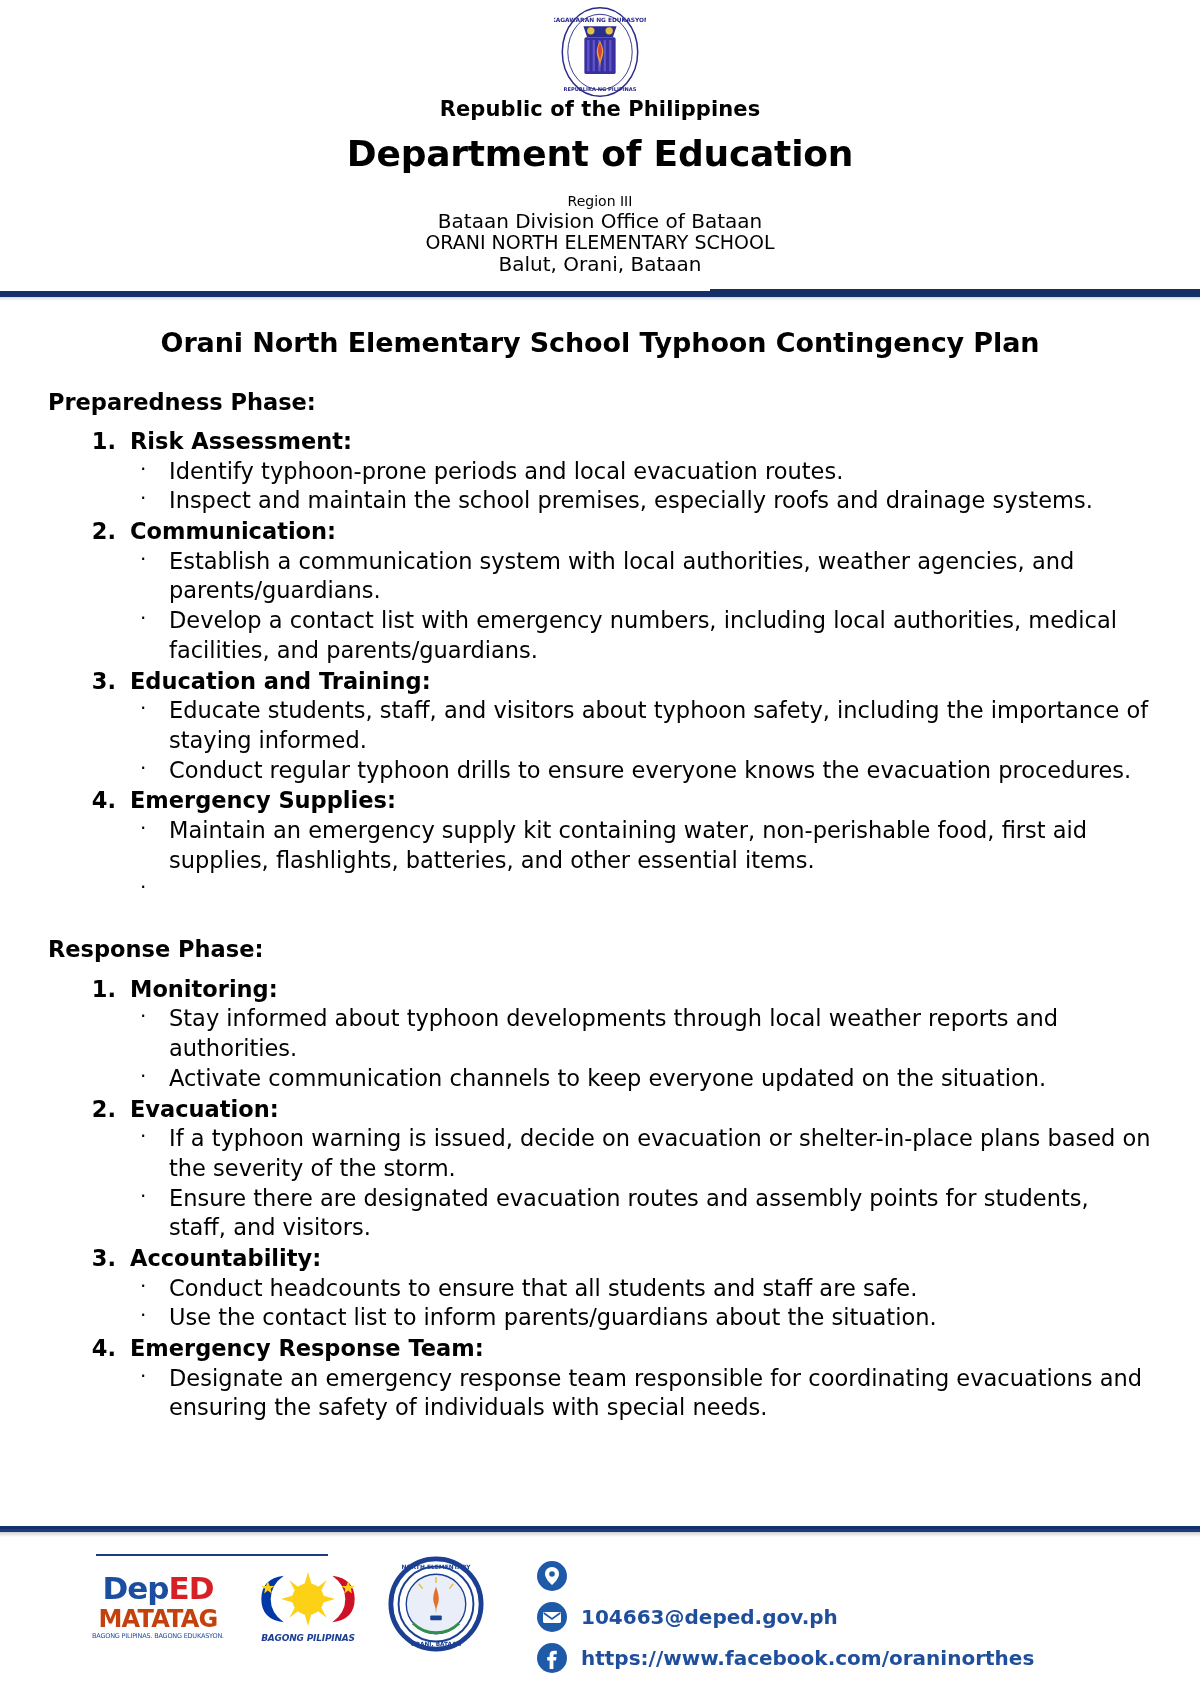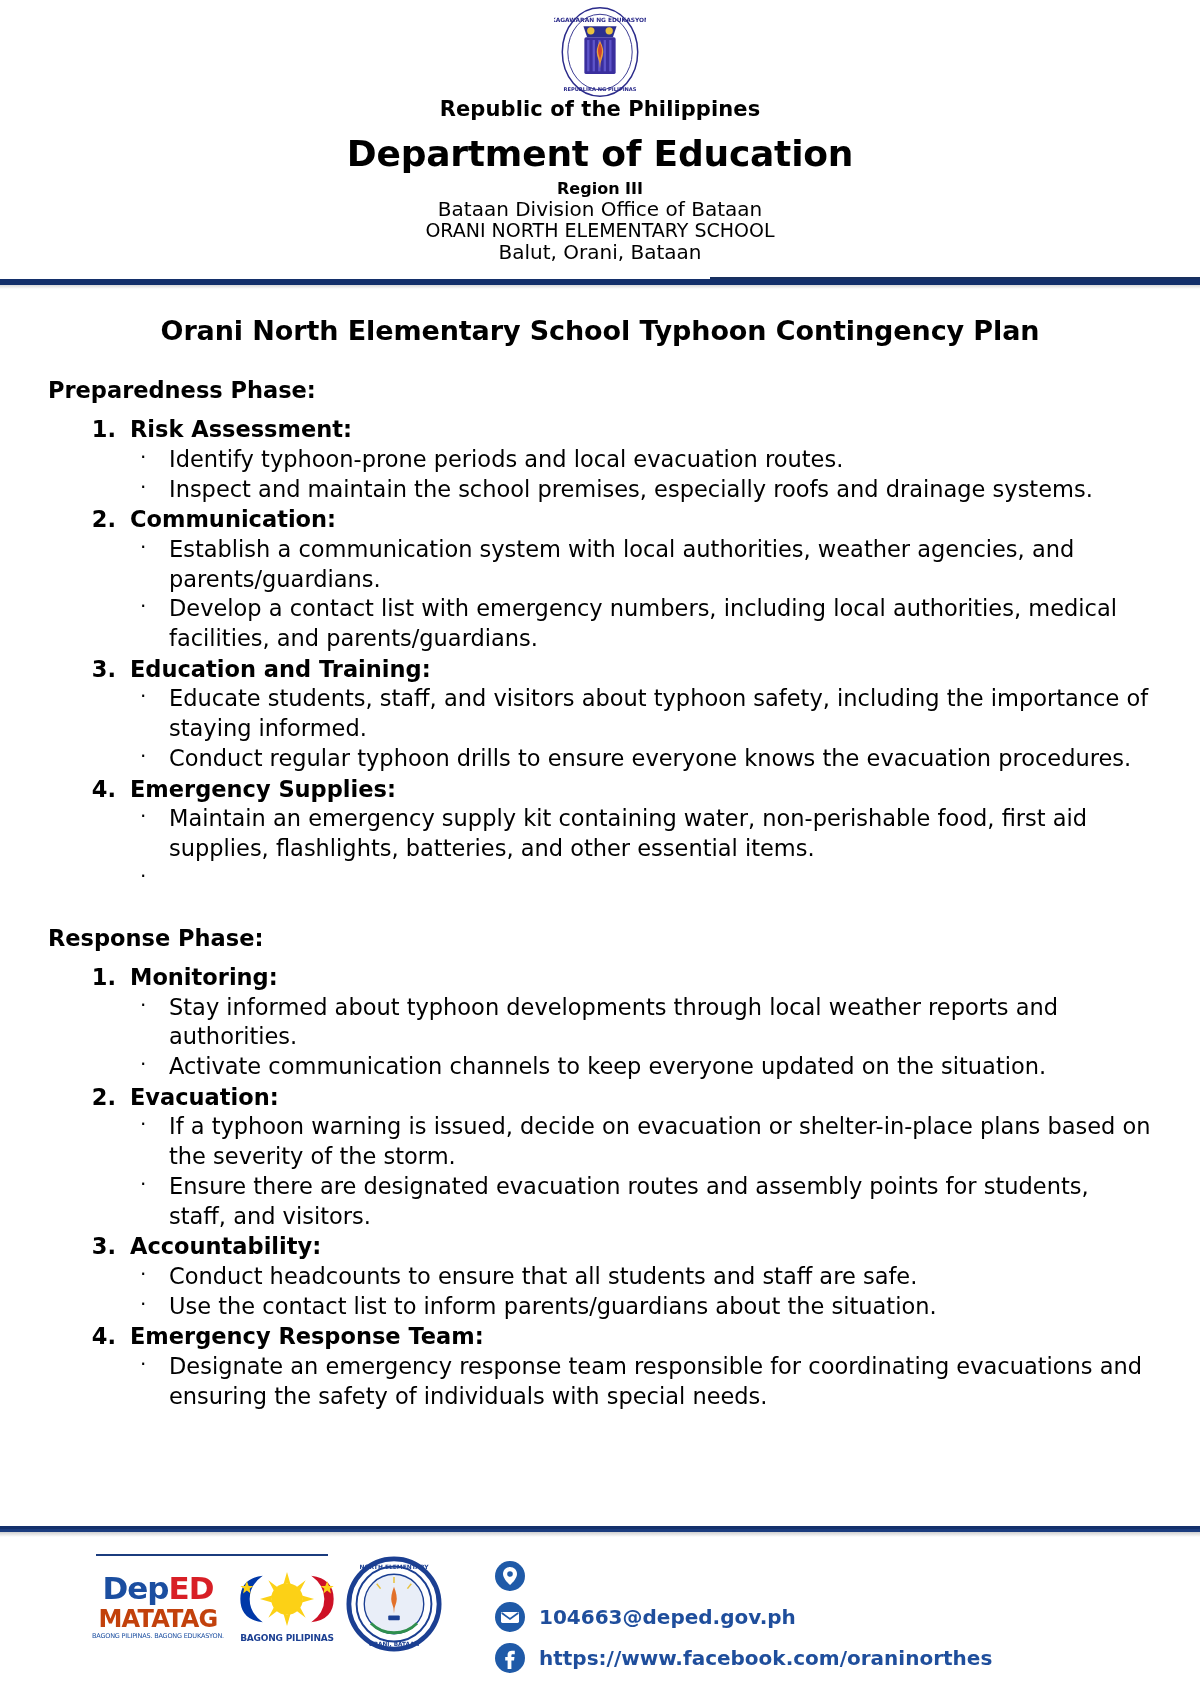--- a/index.html
+++ b/index.html
@@ -37,21 +37,21 @@
     font-size: 21px;
     font-weight: bold;
     letter-spacing: 0.1px;
   }
   .lh-dept {
     font-size: 36px;
     font-weight: bold;
     letter-spacing: -0.2px;
     margin-top: 12px;
   }
-  .lh-region { font-size: 16px; margin-top: 6px; font-weight: bold; }
+  .lh-region { font-size: 14px; margin-top: 20px; }
   .lh-sdo { font-size: 20px; }
   .lh-school { font-size: 19px; }
   .lh-address { font-size: 20px; }
 
   
   .divider-wrap {
     position: relative;
     height: 18px;
     margin-top: 7px;
   }
@@ -186,21 +186,21 @@
   }
   .footer-inner {
     position: absolute;
     left: 0; right: 0; top: 30px; bottom: 0;
     display: flex;
     align-items: flex-start;
   }
   .logos {
     display: flex;
     align-items: center;
-    gap: 0;
+    gap: 21px;
     padding-left: 88px;
   }
   .contacts {
     margin-left: 52px;
     margin-top: 4px;
     display: flex;
     flex-direction: column;
     gap: 9px;
   }
   .contact-row {
@@ -239,21 +239,21 @@
     color: #c2410c;
     letter-spacing: -0.8px;
     margin-top: 3px;
   }
   .matatag-sub {
     font-size: 6.5px;
     color: #1b4ea0;
     margin-top: 2px;
     letter-spacing: -0.2px;
   }
-  .bp-logo { width: 118px; text-align: center; }
+  .bp-logo { width: 118px; text-align: center; font-style: italic; }
   .bp-caption {
     font-size: 9px;
     font-weight: bold;
     color: #1b3f92;
     letter-spacing: -0.2px;
     margin-top: 1px;
   }
 </style>
 </head>
 <body>

